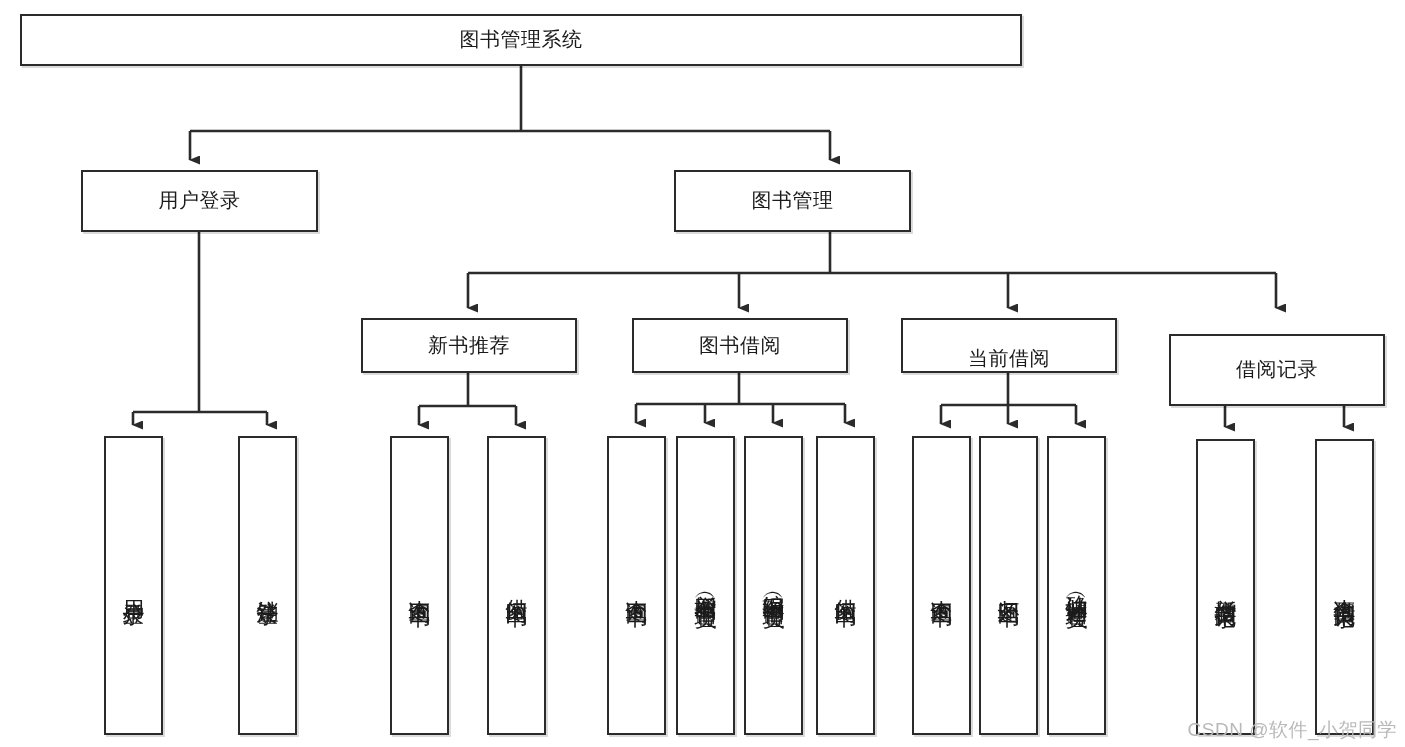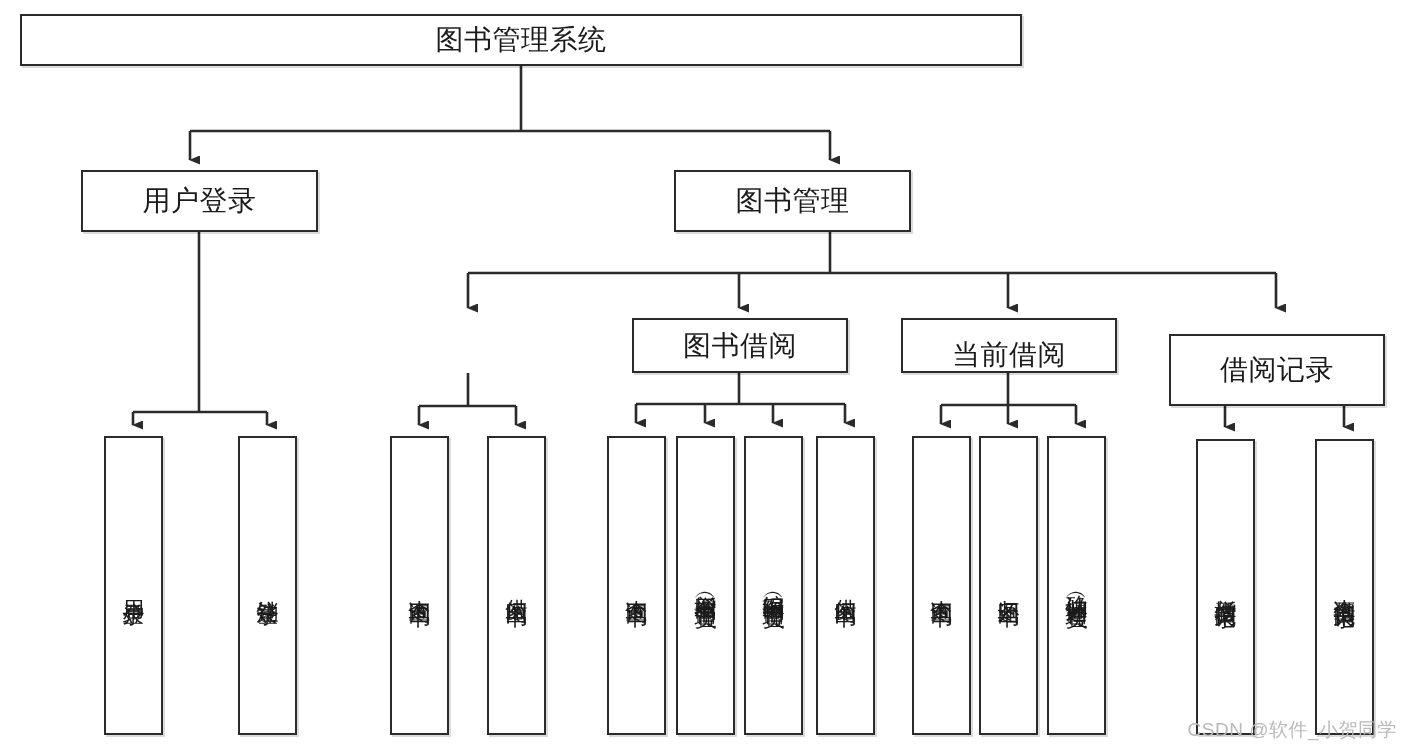--- a/index.html
+++ b/index.html
@@ -39,21 +39,21 @@
   }
   .node .label {
     display: block;
     text-align: center;
     line-height: 1.18;
     white-space: nowrap;
   }
   .node-root .label,
   .node-l1 .label,
   .node-l2 .label {
-    font-size: 28px;
+    font-size: 20px;
     letter-spacing: 0.5px;
   }
   .node-root { }
   .node-leaf {
     align-items: center;
     justify-content: center;
   }
   .node-leaf .label {
     writing-mode: vertical-rl;
     text-orientation: upright;
@@ -133,20 +133,23 @@
   </div>
 
   <div class="node node-l1" style="left:81px; top:170px; width:237px; height:62px;">
     <span class="label">用户登录</span>
   </div>
 
   <div class="node node-l1" style="left:674px; top:170px; width:237px; height:62px;">
     <span class="label">图书管理</span>
   </div>
 
+  <div class="node node-l2" style="left:361px; top:318px; width:216px; height:55px;">
+    <span class="label">新书推荐</span>
+  </div>
 
   <div class="node node-l2" style="left:632px; top:318px; width:216px; height:55px;align-items:center;">
     <span class="label">图书借阅</span>
   </div>
 
   <div class="node node-l2" style="left:901px; top:318px; width:216px; height:55px;align-items:flex-end;">
     <span class="label">当前借阅</span>
   </div>
 
   <div class="node node-l2" style="left:1169px; top:318px; width:216px; height:72px;margin-top:16px;">

